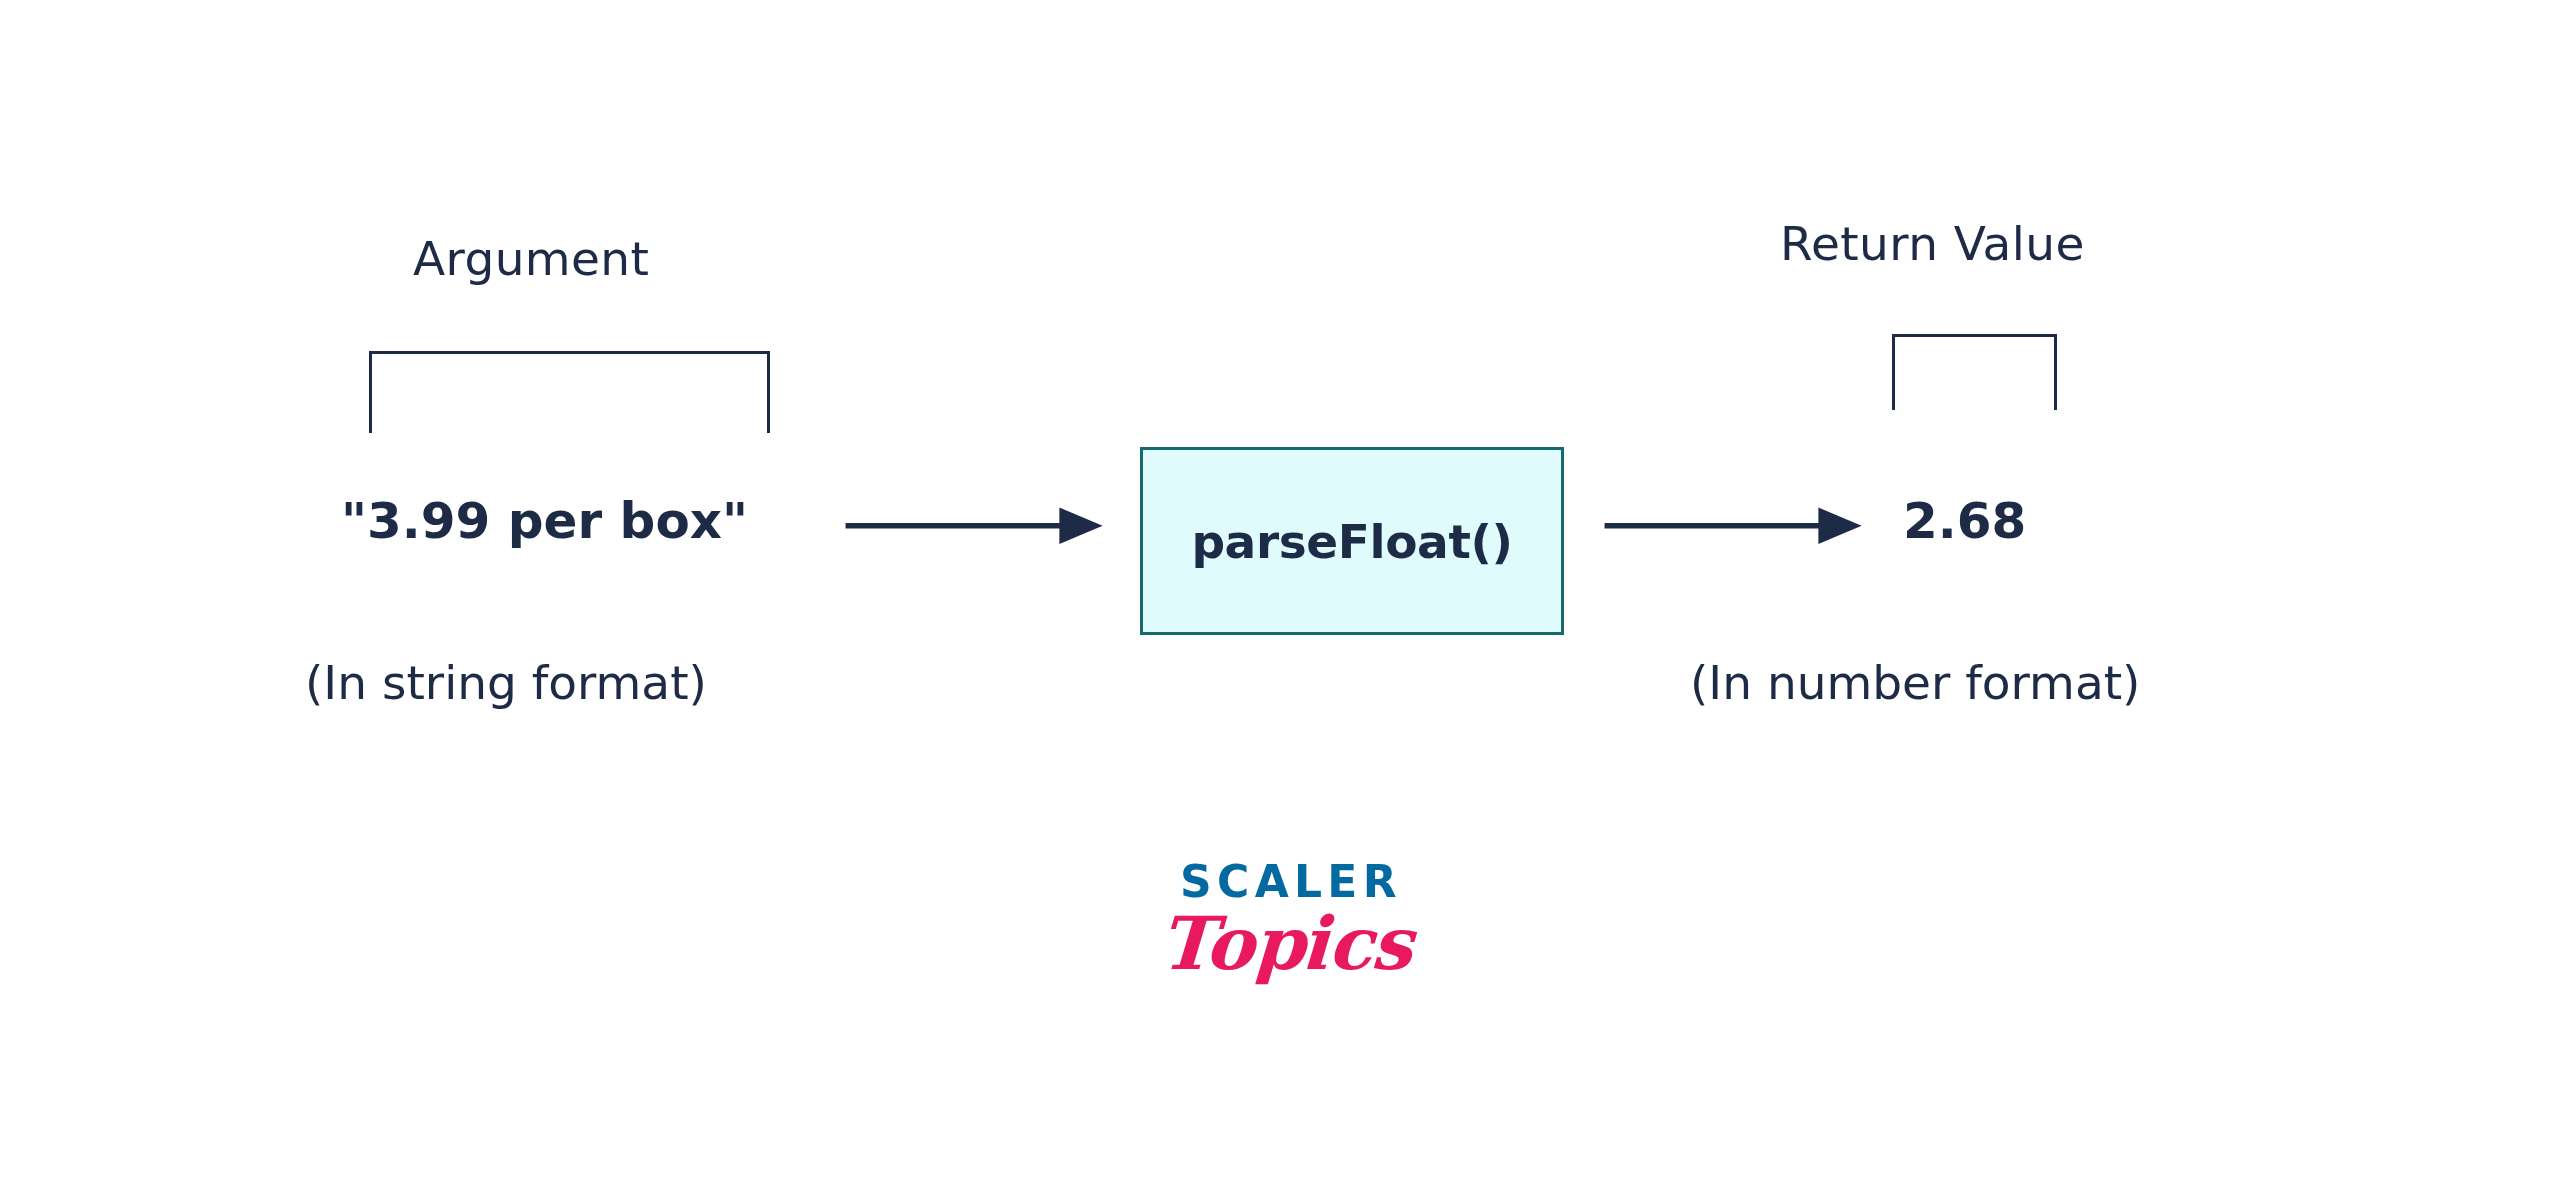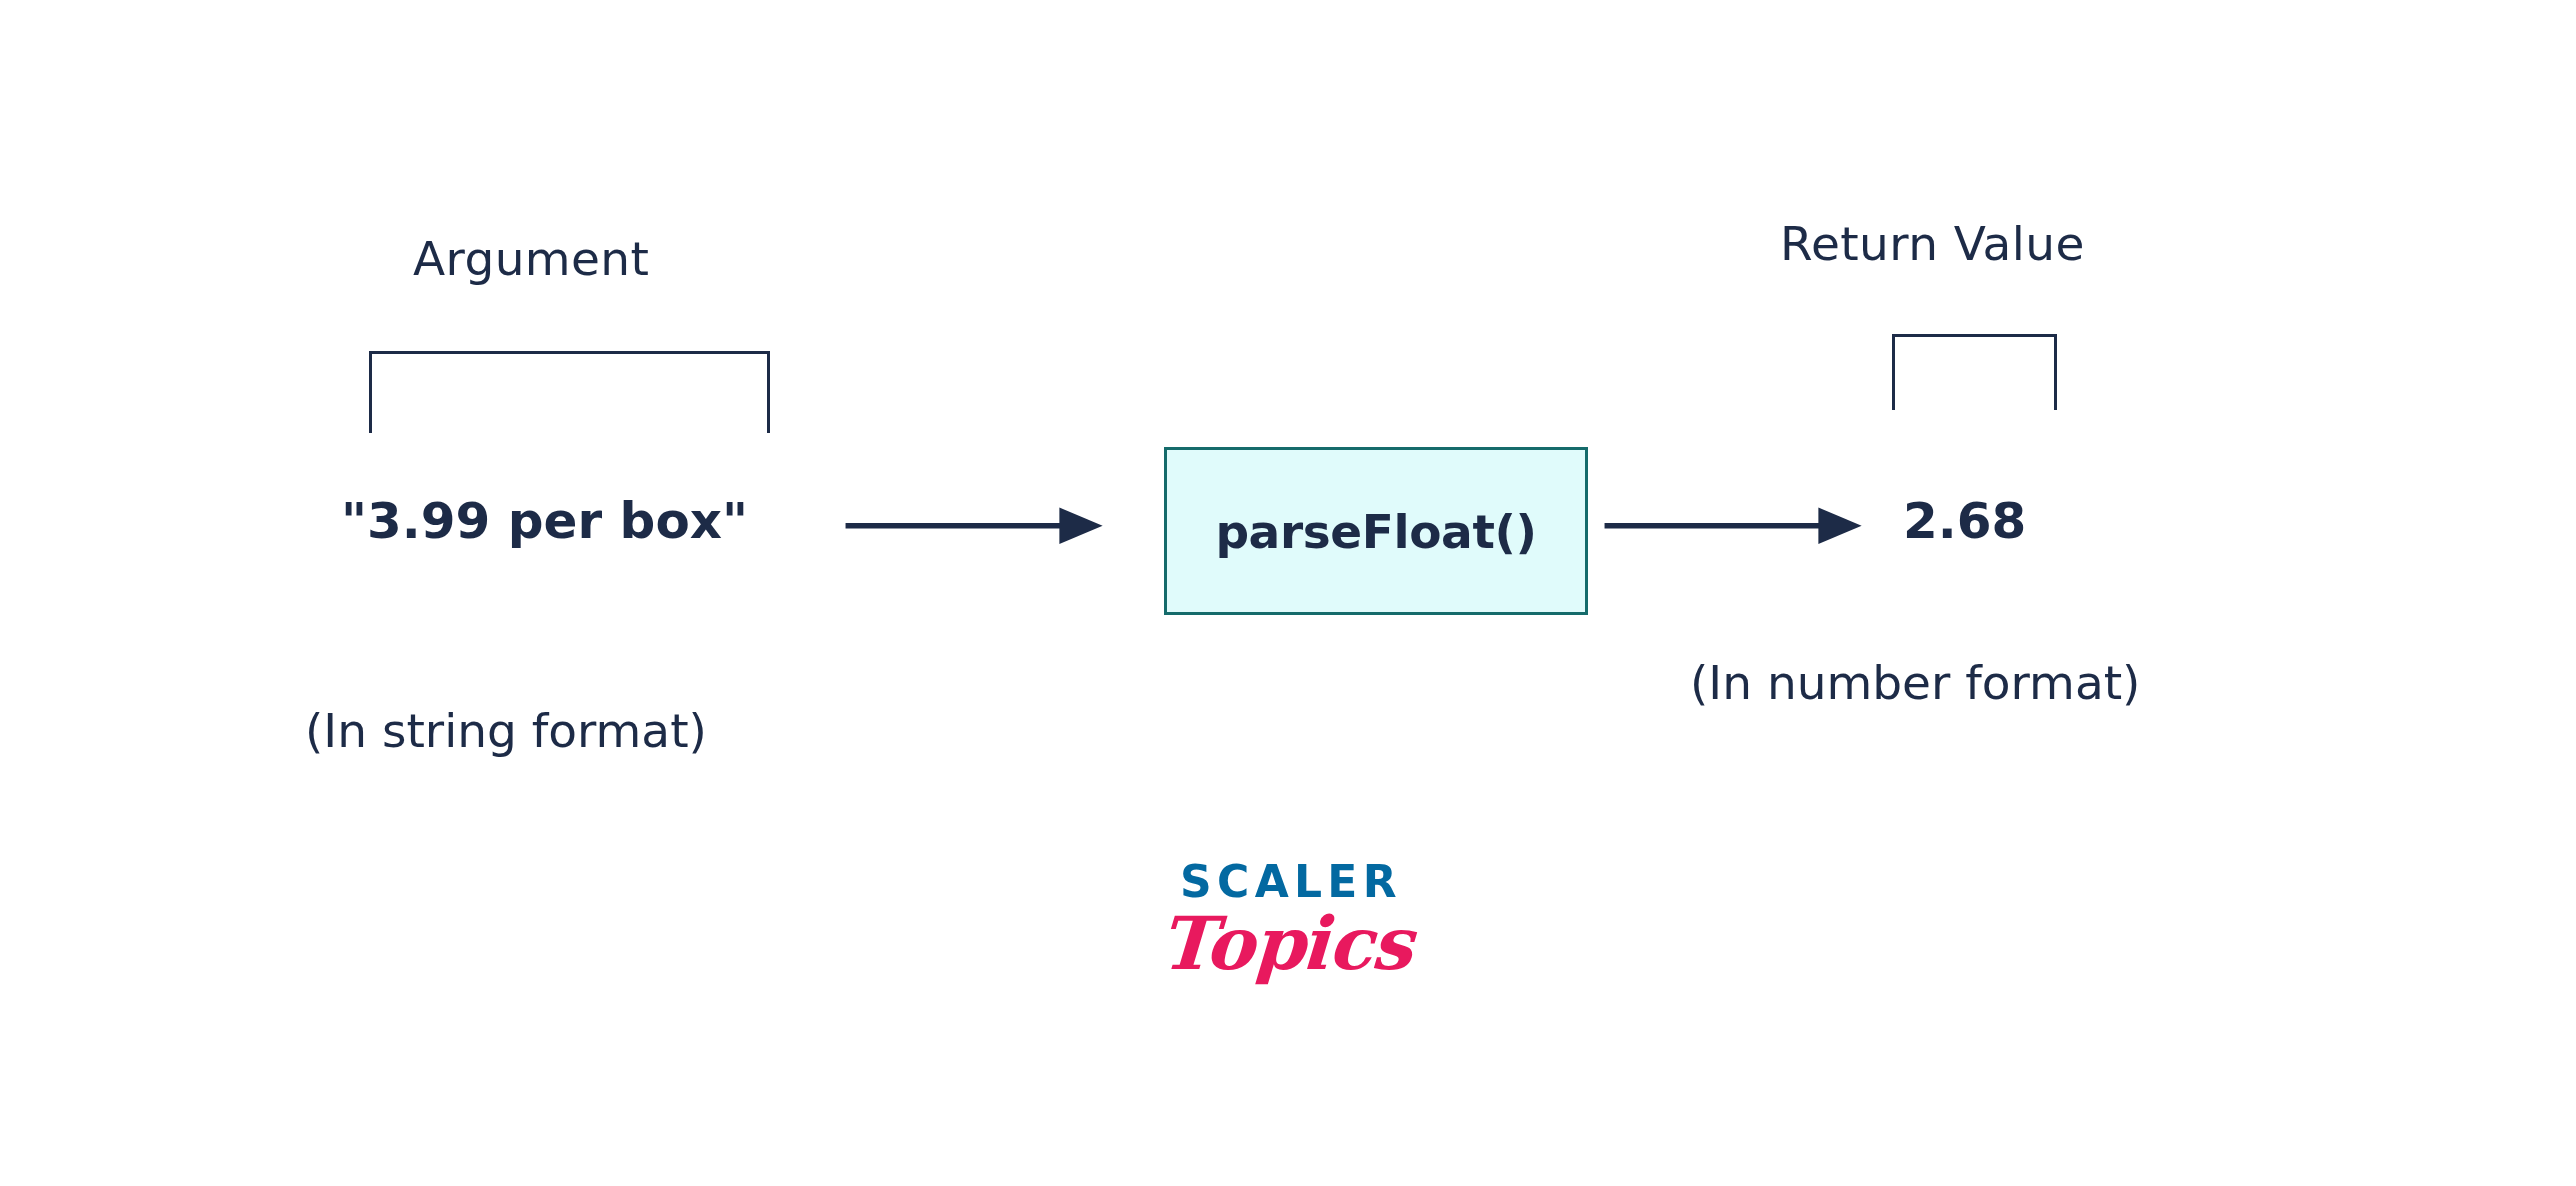--- a/index.html
+++ b/index.html
@@ -110,28 +110,28 @@
 <body>
 
 <div id="canvas">
 
   <div class="txt label-light" style="left:413px; top:235px;text-align:center;">Argument</div>
 
   <div class="bracket" style="left:369px; top:351px; width:401px; height:82px;"></div>
 
   <div class="txt value-bold" style="left:341px; top:496px;">"3.99 per box"</div>
 
-  <div class="txt caption" style="left:305px; top:659px;margin-top:48px;">(In string format)</div>
+  <div class="txt caption" style="left:305px; top:659px;">(In string format)</div>
 
   <svg class="arrow" style="left:841px; top:496px;" width="273" height="61" viewBox="0 0 360 80">
     <line x1="6" y1="39" x2="290" y2="39" stroke="#1d2b47" stroke-width="7"></line>
     <polygon points="288,15 345,39 288,63" fill="#1d2b47"></polygon>
   </svg>
 
-  <div class="func-box" style="left:1140px; top:447px; width:424px; height:168px;margin-left:24px;">
+  <div class="func-box" style="left:1140px; top:447px; width:424px; height:188px;">
     <span class="func-box-label">parseFloat()</span>
   </div>
 
   <svg class="arrow" style="left:1600px; top:496px;" width="273" height="61" viewBox="0 0 360 80">
     <line x1="6" y1="39" x2="290" y2="39" stroke="#1d2b47" stroke-width="7"></line>
     <polygon points="288,15 345,39 288,63" fill="#1d2b47"></polygon>
   </svg>
 
   <div class="txt label-light" style="left:1780px; top:220px;">Return Value</div>
 

